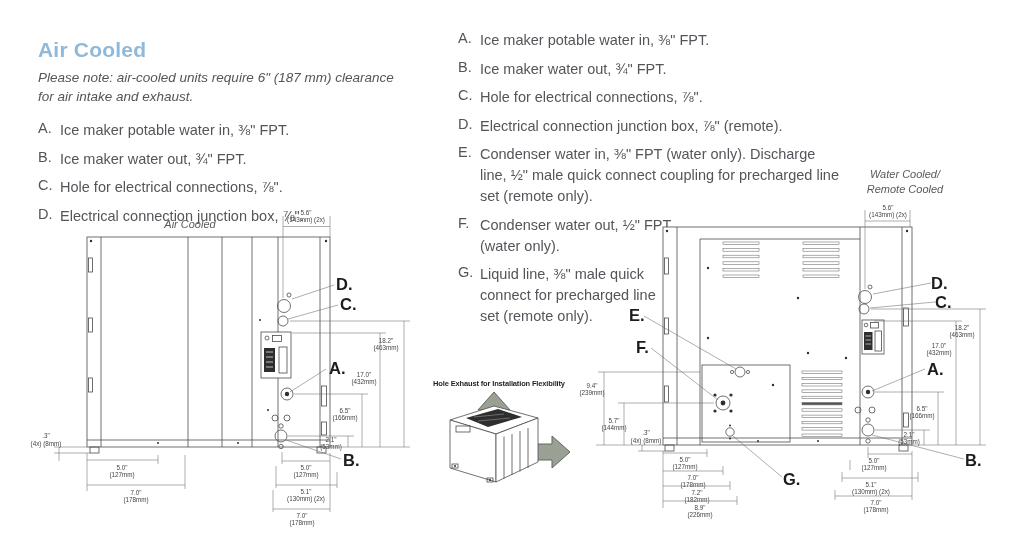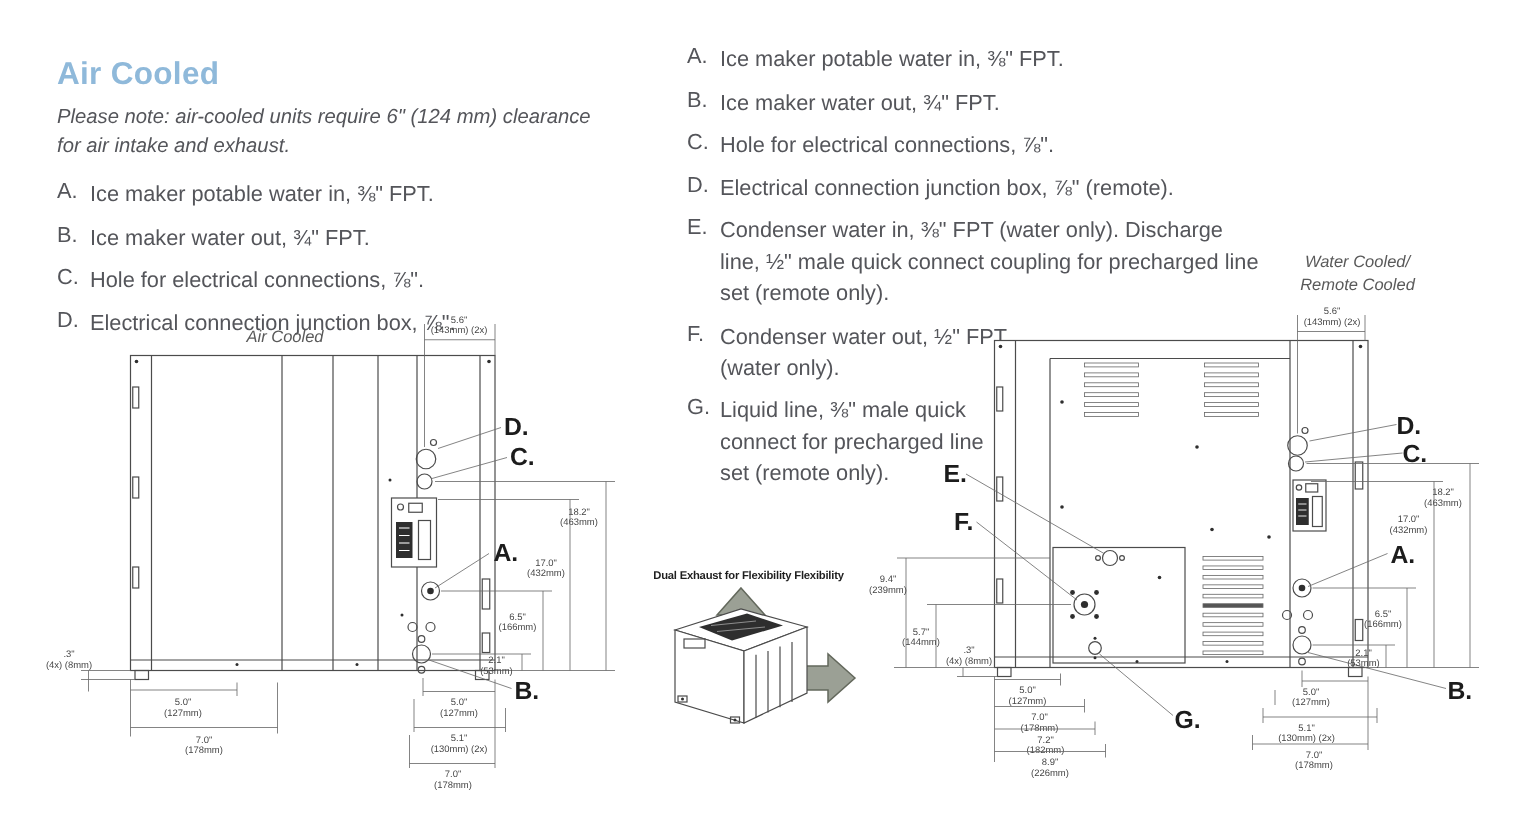--- a/index.html
+++ b/index.html
@@ -29,21 +29,21 @@
              font-size:7.5px;font-weight:bold;color:#1f1f1f;letter-spacing:-0.15px;}
   .arrow{fill:#9BA095;stroke:#63685C;stroke-width:1;}
 </style>
 </head>
 <body>
 
 <div class="canvas">
 
   <section class="sec" style="left:38px;top:38px;width:400px;">
     <h1 class="hd">Air Cooled</h1>
-    <p class="note">Please note: air-cooled units require 6" (124 mm) clearance for air intake and exhaust.</p>
+    <p class="note">Please note: air-cooled units require 6" (187 mm) clearance for air intake and exhaust.</p>
     <ul class="speclist left-list">
       <li>
           <span class="lt">A.</span>
           <span class="tx">Ice maker potable water in, ⅜" FPT.</span>
         </li>
       <li>
           <span class="lt">B.</span>
           <span class="tx">Ice maker water out, ¾" FPT.</span>
         </li>
       <li>
@@ -203,21 +203,21 @@
       <text class="dimtxt" x="278" y="277">(127mm)</text>
       <line class="thin" x1="248" y1="285" x2="309" y2="285"></line>
       <text class="dimtxt" x="278" y="294">5.1"</text>
       <text class="dimtxt" x="278" y="301">(130mm) (2x)</text>
       <line class="thin" x1="245" y1="309" x2="302" y2="309"></line>
       <text class="dimtxt" x="274" y="318">7.0"</text>
       <text class="dimtxt" x="274" y="325">(178mm)</text>
     </g>
   </svg>
 
-  <div class="inset-cap">Dual Exhaust for Flexibility Flexibility</div>
+  <div class="inset-cap">Hole Exhaust for Installation Flexibility</div>
   <svg style="left:432px;top:390px;" width="140" height="105" viewBox="0 0 140 105">
     <g>
       <polygon class="arrow" points="62,2 78,20 70,20 70,36 54,36 54,20 46,20"></polygon>
       <polygon class="arrow" points="138,62 120,46 120,54 104,54 104,70 120,70 120,78"></polygon>
     </g>
     <g class="ln">
       <polygon points="18,30 62,16 106,28 64,44" fill="#fff"></polygon>
       <polygon class="dk" points="34,28 66,19 90,27 56,37"></polygon>
       <line x1="42" y1="27" x2="72" y2="24" stroke="#999" stroke-width=".6"></line>
       <line x1="46" y1="31" x2="78" y2="28" stroke="#999" stroke-width=".6"></line>

